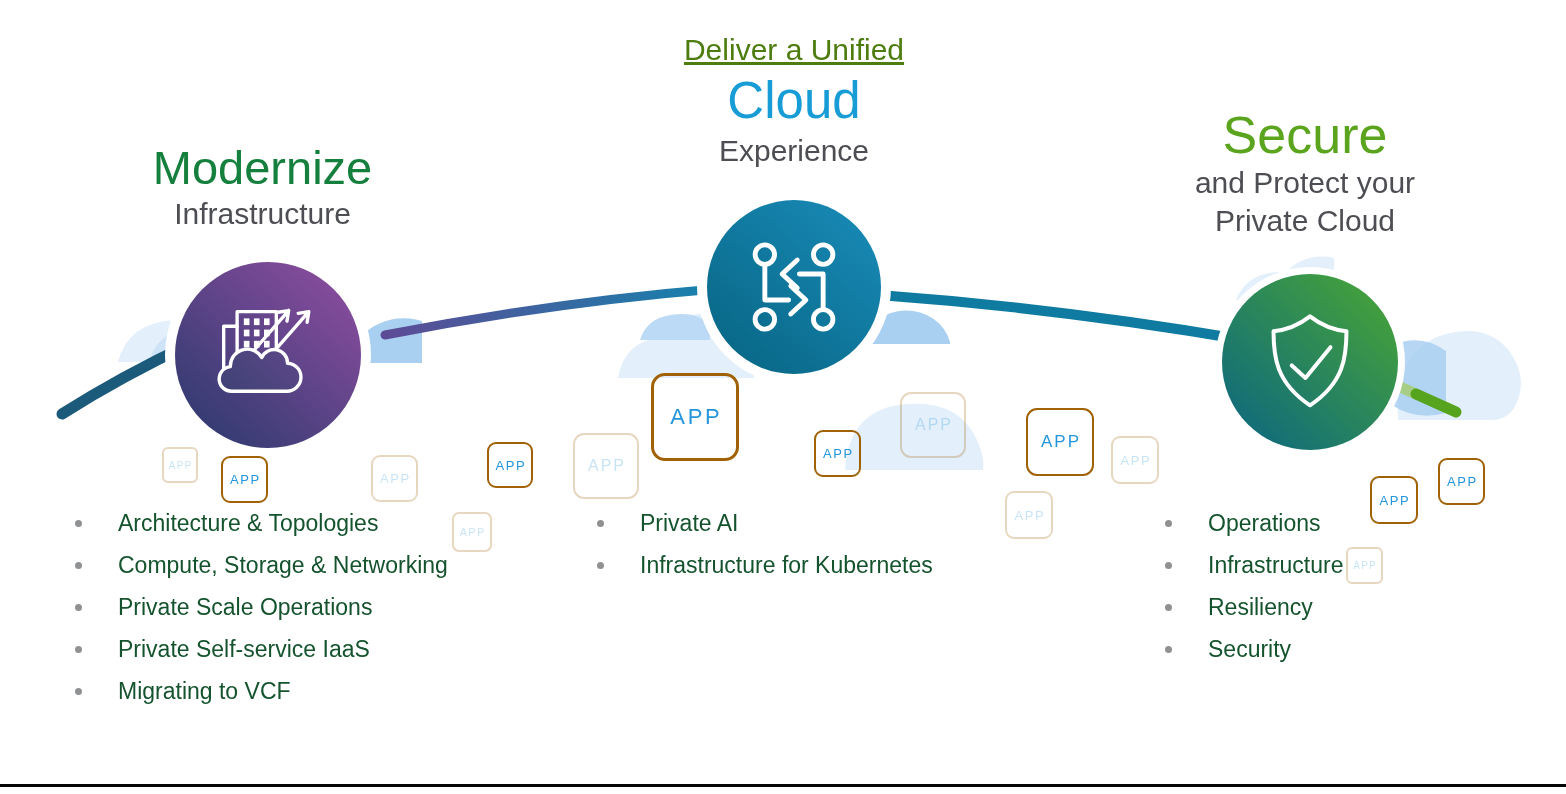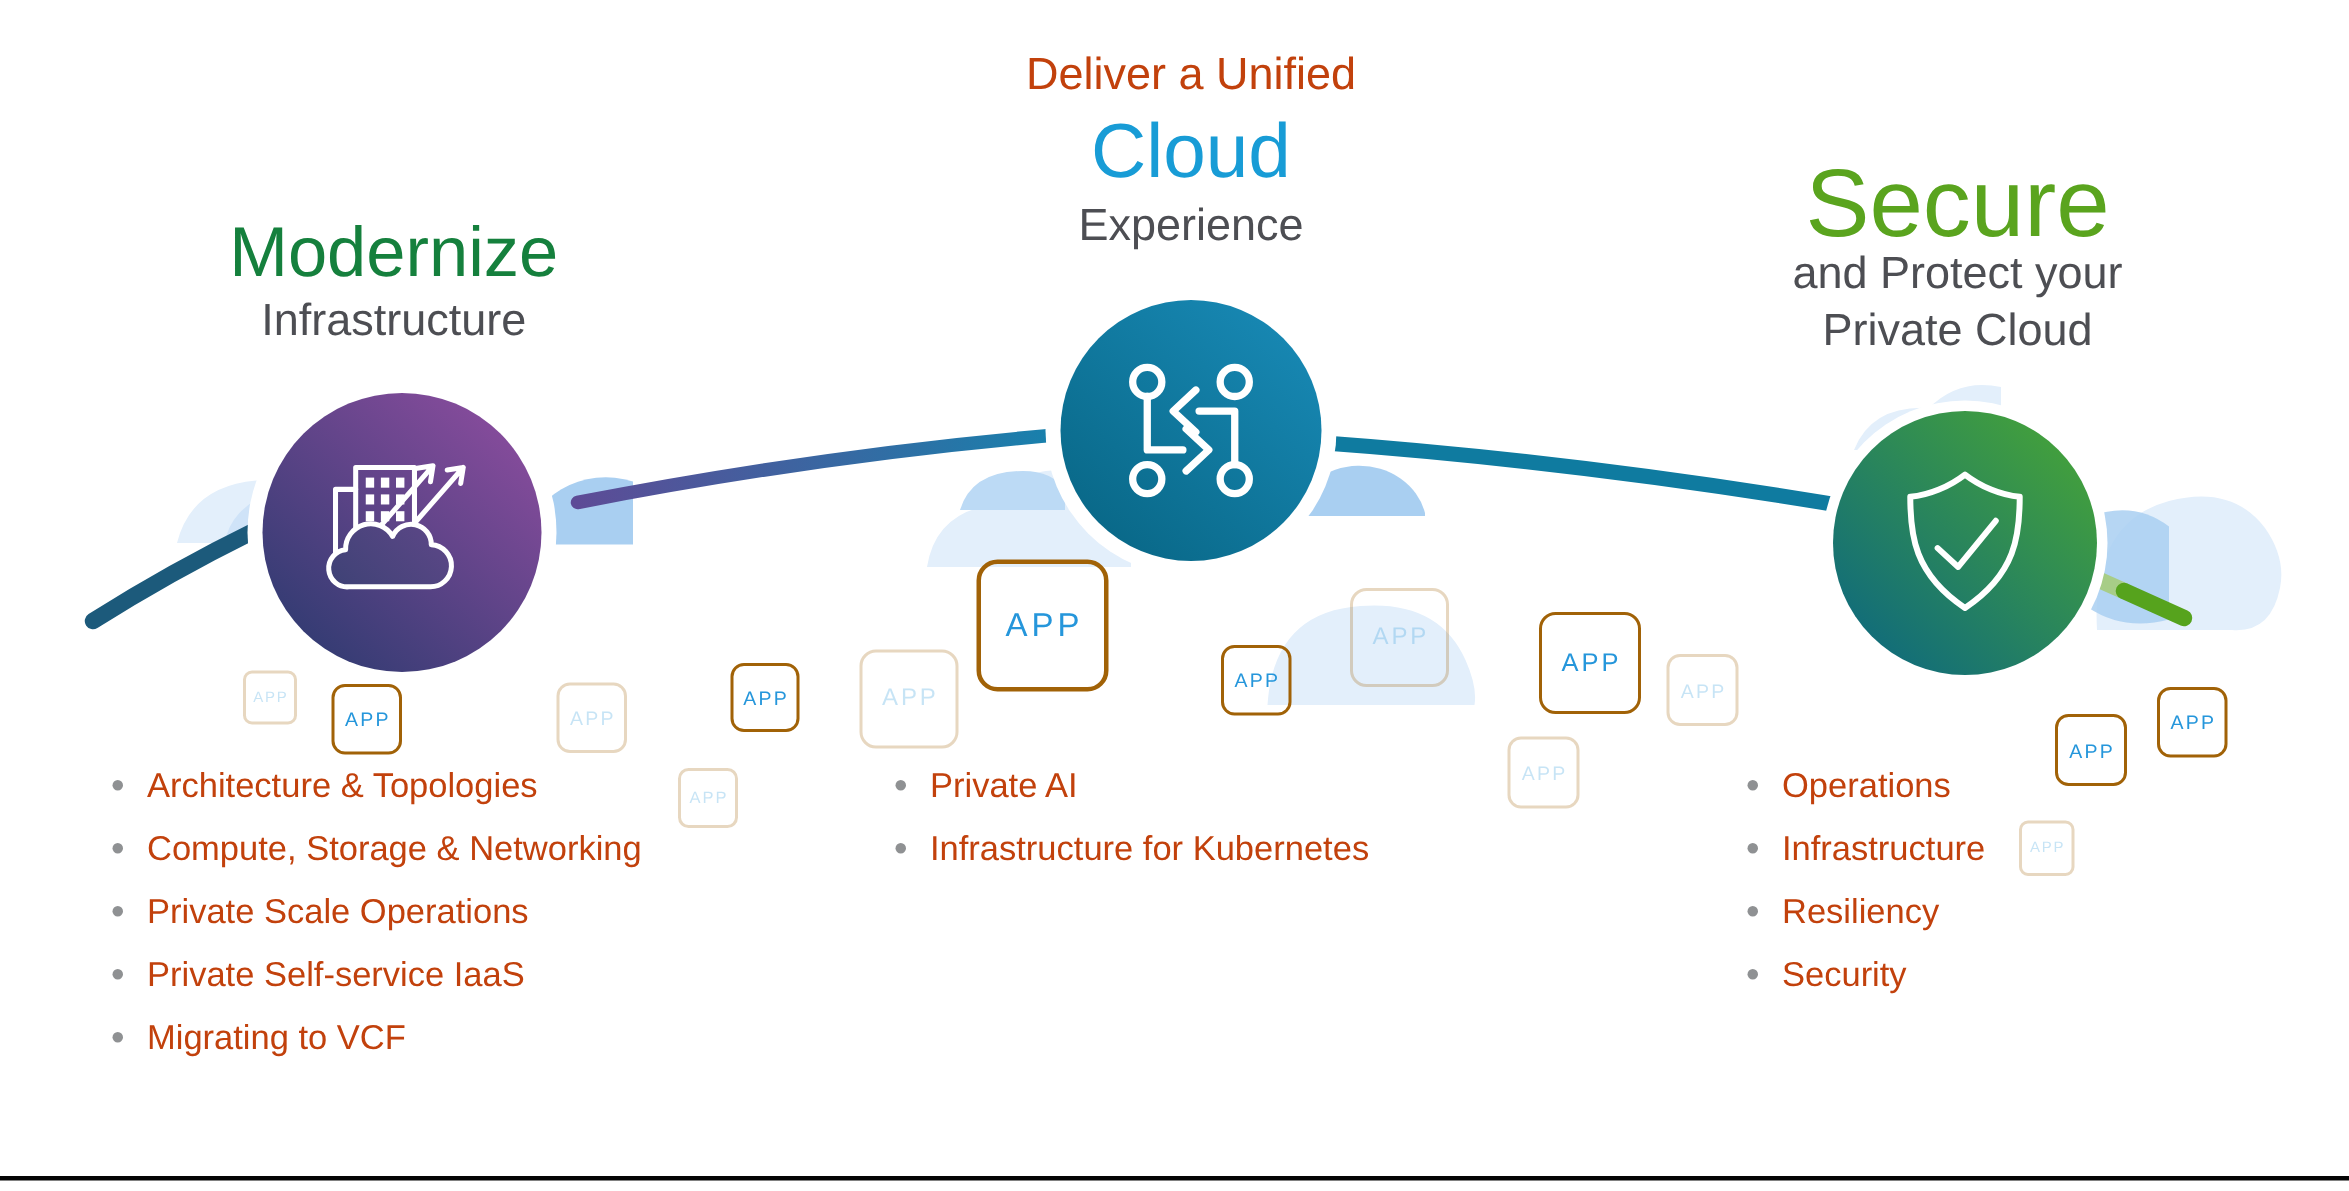--- a/index.html
+++ b/index.html
@@ -15,31 +15,31 @@
     border:2px solid #a16207;border-radius:9px;color:#2596db;
     letter-spacing:.12em;text-indent:.12em;font-weight:400;background:transparent;
   }
   .app-badge.big{border-width:3px;border-radius:14px;}
   .app-badge.faint{opacity:.25;}
   
   .pillar-head{position:absolute;z-index:3;text-align:center;}
   .head-modernize{left:70px;top:140px;width:385px;}
   .head-cloud{left:598px;top:30px;width:392px;}
   .head-secure{left:1105px;top:106px;width:400px;}
-  .h-pre{font-size:30px;line-height:40px;color:#c2410c;}
+  .h-pre{font-size:30px;line-height:40px;color:#4d7c0f;text-decoration:underline;}
   .h-title{line-height:1.18;}
   .h-title.purple{color:#15803d;font-size:47px;}
   .h-title.blue{color:#189cd6;font-size:51px;line-height:62px;}
-  .h-title.green{color:#5aa41e;font-size:64px;line-height:58px;}
+  .h-title.green{color:#5aa41e;font-size:52px;line-height:58px;}
   .h-sub{font-size:30px;line-height:38px;color:#4d4e53;}
   
   .bullets{position:absolute;z-index:3;list-style:none;margin:0;padding:0;}
   .bullets li{display:flex;align-items:center;height:42px;}
   .bullets .dot{flex:0 0 auto;width:7px;height:7px;border-radius:50%;background:#8f9193;margin-left:11px;}
-  .bullets .txt{margin-left:16px;font-size:23px;color:#c2410c;white-space:nowrap;}
+  .bullets .txt{margin-left:36px;font-size:23px;color:#14532d;white-space:nowrap;}
   .list-modernize{left:64px;top:502px;}
   .list-cloud{left:586px;top:502px;}
   .list-secure{left:1154px;top:502px;}
   
   .bottom-rule{position:absolute;z-index:4;left:0;top:784px;width:1566px;height:3px;background:#050505;}
 </style>
 </head>
 <body>
 
 <div class="stage">

